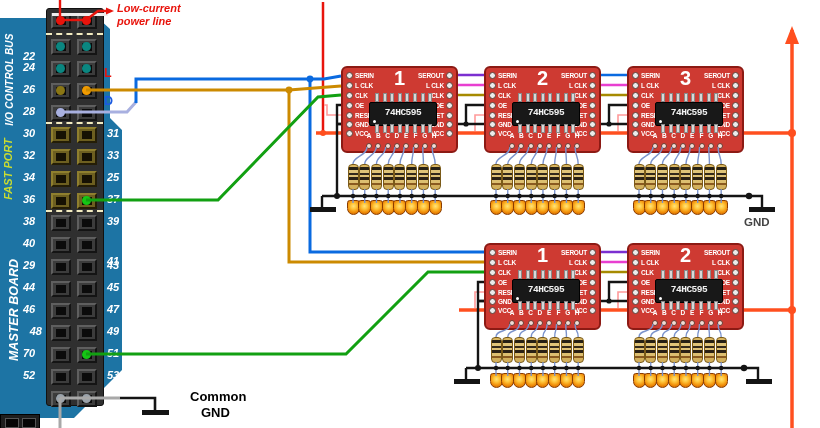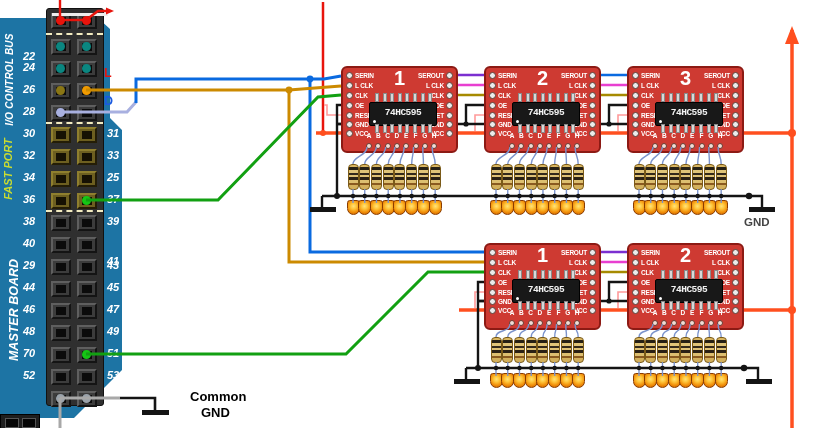--- a/index.html
+++ b/index.html
@@ -396,20 +396,24 @@
         <circle cx="697.7" cy="368" r="2.2" fill="#141414"></circle>
         <path d="M708.8,324 C708.8,333 709.44,329 709.44,337" stroke="#7b93cc" fill="none" stroke-width="1.4"></path>
         <line x1="709.44" y1="362" x2="709.44" y2="376" stroke="#7b93cc" stroke-width="1.4"></line>
         <circle cx="709.44" cy="368" r="2.2" fill="#141414"></circle>
         <path d="M718.1,324 C718.1,333 721.1800000000001,329 721.1800000000001,337" stroke="#7b93cc" fill="none" stroke-width="1.4"></path>
         <line x1="721.1800000000001" y1="362" x2="721.1800000000001" y2="376" stroke="#7b93cc" stroke-width="1.4"></line>
         <circle cx="721.1800000000001" cy="368" r="2.2" fill="#141414"></circle>
       </g>
   </svg>
 
+  <div class="lbl red-italic" style="left:117px;top:2px;font-size:11px;line-height:13px;">
+    <div>Low-current</div>
+    <div>power line</div>
+  </div>
   <div class="lbl" style="left:104px;top:66px;color:#e8140c;font-weight:bold;font-size:12.5px;">L</div>
   <div class="lbl" style="left:104px;top:94px;color:#1a5ae0;font-weight:bold;font-size:12.5px;">D</div>
   <div class="lbl" style="left:744px;top:216px;width:40px;color:#444;font-weight:bold;font-size:11.5px;">GND</div>
   <div class="lbl" style="left:162px;top:389px;color:#000;font-weight:bold;font-size:13px;line-height:16px;margin-left:28px;">
     <div>Common</div>
     <div style="padding-left:11px;">GND</div>
   </div>
 
   <div id="boards-root">
       <div class="board" style="left: 341px; top: 66px;">
@@ -852,21 +856,21 @@
     <div class="num" style="left: 16px; top: 105px;">28</div>
     <div class="num" style="left: 16px; top: 127px;">30</div>
     <div class="num" style="left: 16px; top: 149px;">32</div>
     <div class="num" style="left: 16px; top: 171px;">34</div>
     <div class="num" style="left: 16px; top: 193px;">36</div>
     <div class="num" style="left: 16px; top: 215px;">38</div>
     <div class="num" style="left: 16px; top: 237px;">40</div>
     <div class="num" style="left: 16px; top: 259px;">29</div>
     <div class="num" style="left: 16px; top: 281px;">44</div>
     <div class="num" style="left: 16px; top: 303px;">46</div>
-    <div class="num" style="left: 16px; top: 325px;">48</div>
+    <div class="num" style="left: 16px; top: 325px; text-align: right;">48</div>
     <div class="num" style="left: 16px; top: 347px;">70</div>
     <div class="num" style="left: 16px; top: 369px;">52</div>
     <div class="num" style="left: 100px; top: 127px;">31</div>
     <div class="num" style="left: 100px; top: 149px;">33</div>
     <div class="num" style="left: 100px; top: 171px;">25</div>
     <div class="num" style="left: 100px; top: 193px;">37</div>
     <div class="num" style="left: 100px; top: 215px;">39</div>
     <div class="num" style="left: 100px; top: 255px;">41</div>
     <div class="num" style="left: 100px; top: 259px;">43</div>
     <div class="num" style="left: 100px; top: 281px;">45</div>

